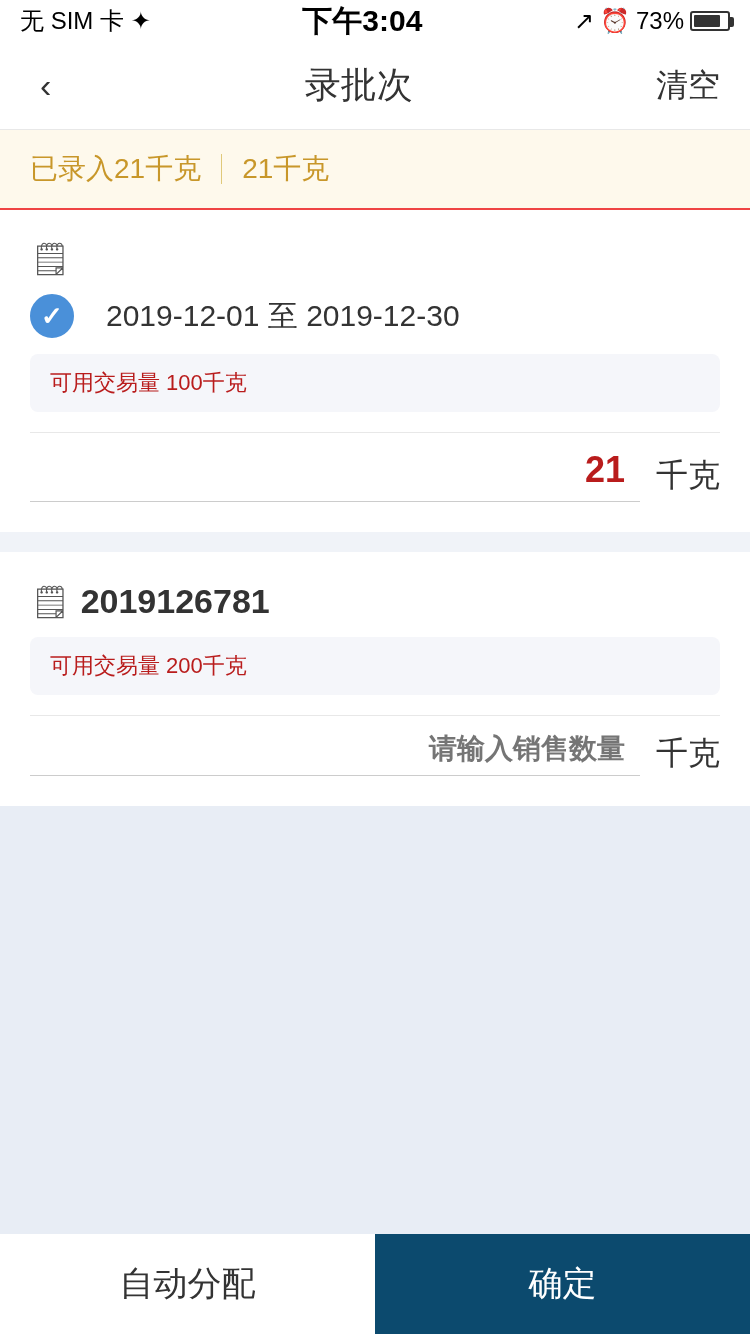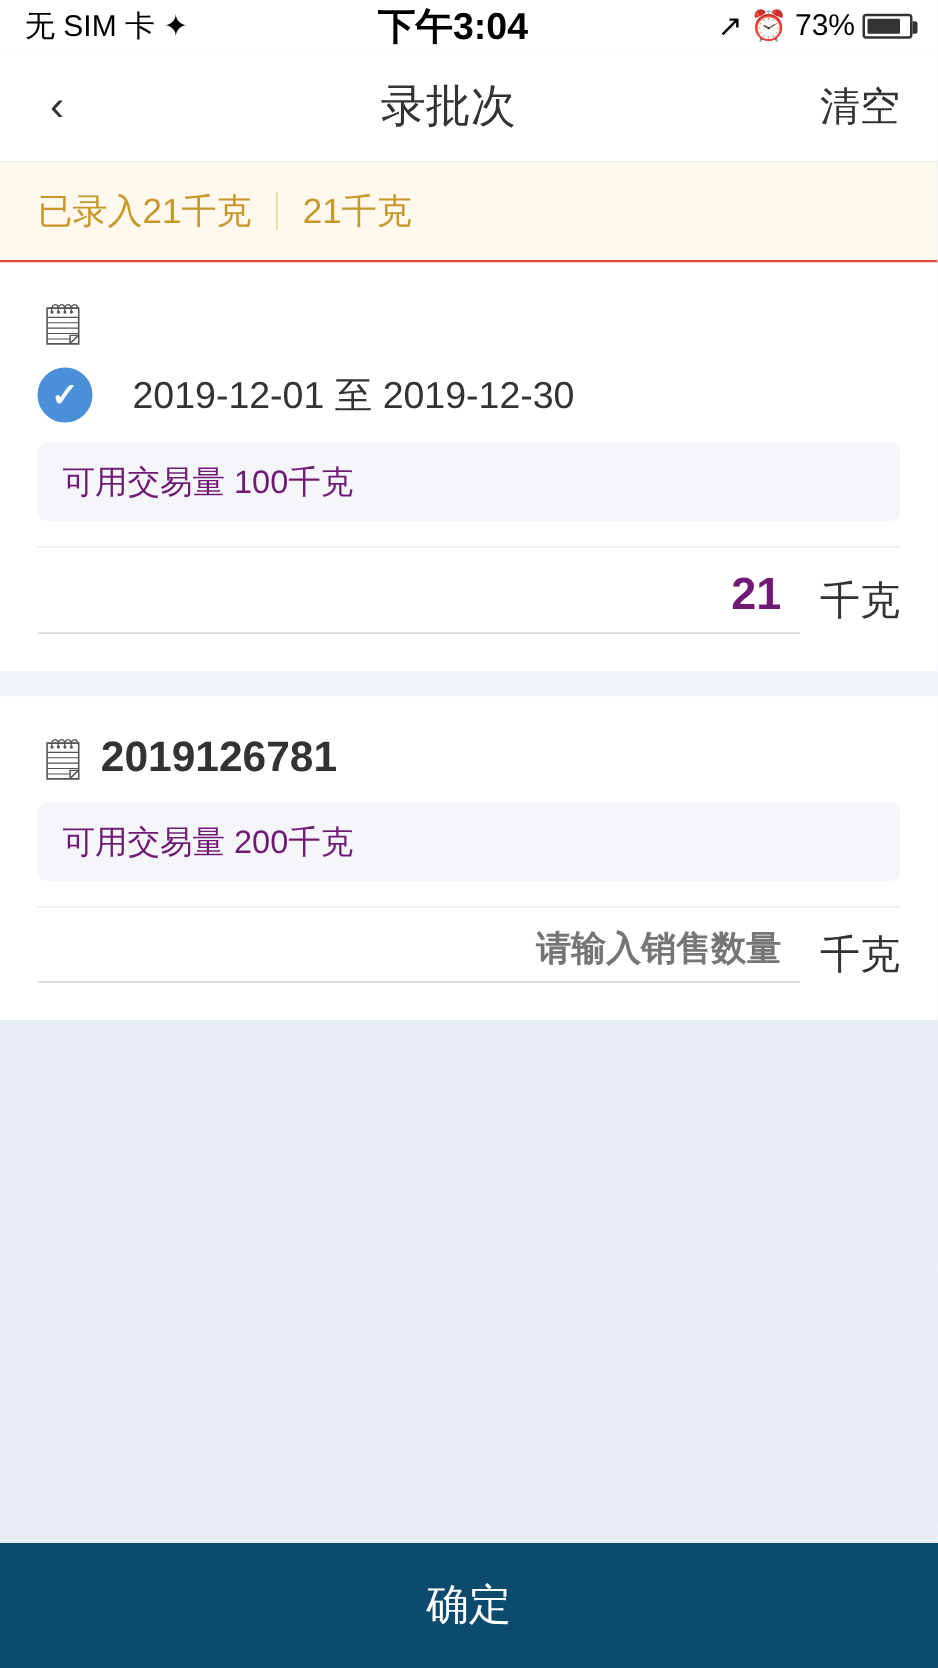--- a/index.html
+++ b/index.html
@@ -165,22 +165,22 @@
       font-weight: bold;
     }
     .batch-date {
       font-size: 30px;
       color: #333;
     }
     .batch-availability {
       background: #f5f6fa;
       border-radius: 8px;
       padding: 14px 20px;
-      font-size: 26px;
-      color: #701a75;
+      font-size: 22px;
+      color: #b91c1c;
       margin-bottom: 20px;
     }
     .quantity-row {
       display: flex;
       align-items: center;
       justify-content: flex-end;
       padding: 16px 0 10px 0;
       gap: 16px;
       border-top: 1px solid #e8e8e8;
     }
@@ -286,21 +286,21 @@
   <div class="batch-header">
     <span class="batch-icon">🗒</span>
   </div>
   <div class="batch-row">
     <div class="radio-circle checked"></div>
     <span class="batch-date">2019-12-01 至 2019-12-30</span>
   </div>
   <div class="batch-availability">可用交易量 100千克</div>
   <div class="quantity-row">
     <div class="input-underline" style="flex:1; justify-content: flex-end;">
-      <input class="quantity-input" type="number" value="21" style="border: none; outline: none; font-size: 36px; font-weight: 600; color: #701a75; text-align: right; width: 100px; background: transparent;">
+      <input class="quantity-input" type="number" value="21" style="border: none; outline: none; font-size: 36px; font-weight: 600; color: #b91c1c; text-align: right; width: 100px; background: transparent;">
     </div>
     <span class="quantity-unit">千克</span>
   </div>
 </div>
 
 <div class="section-separator"></div>
 
 <div class="batch-card">
   <div class="batch-header">
     <span class="batch-icon">🗒</span>
@@ -311,14 +311,15 @@
     <div class="input-underline" style="flex:1; justify-content: flex-end;">
       <input class="quantity-input" type="number" placeholder="请输入销售数量" style="border: none; outline: none; font-size: 28px; color: rgb(204, 204, 204); text-align: right; width: 280px; background: transparent;">
     </div>
     <span class="quantity-unit">千克</span>
   </div>
 </div>
 
 <div class="bottom-area"></div>
 
 <div class="bottom-bar">
+  <button class="btn-auto">自动分配</button>
   <button class="btn-confirm">确定</button>
 </div>
 
 </body></html>

